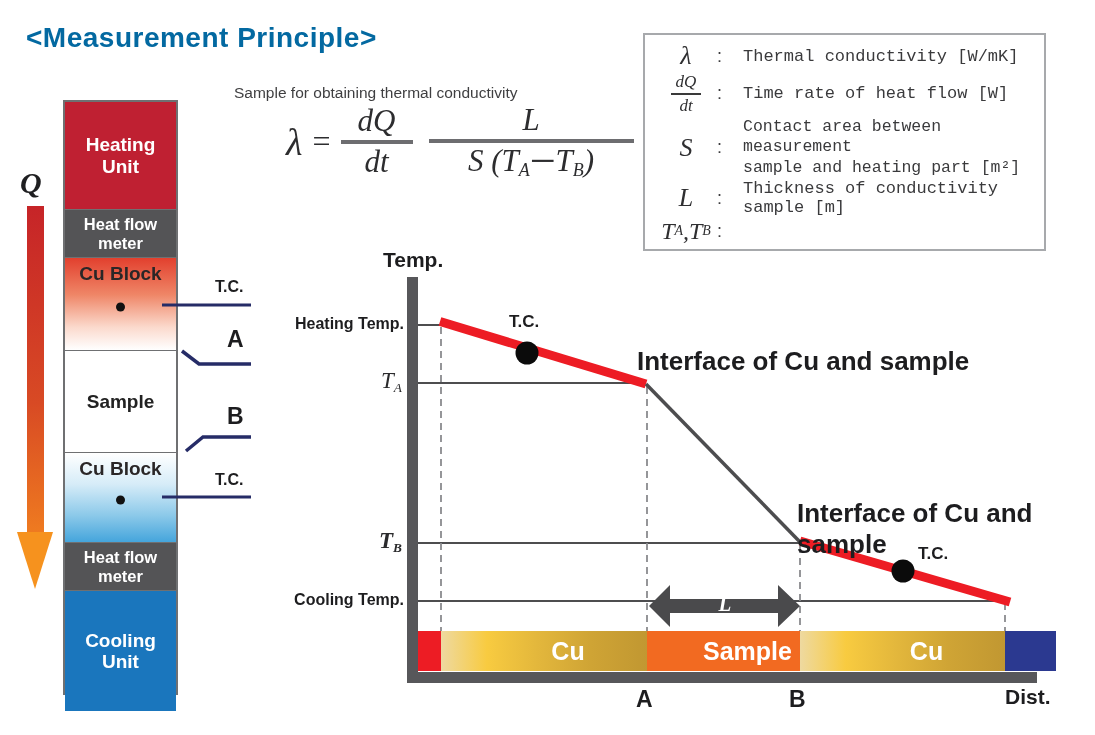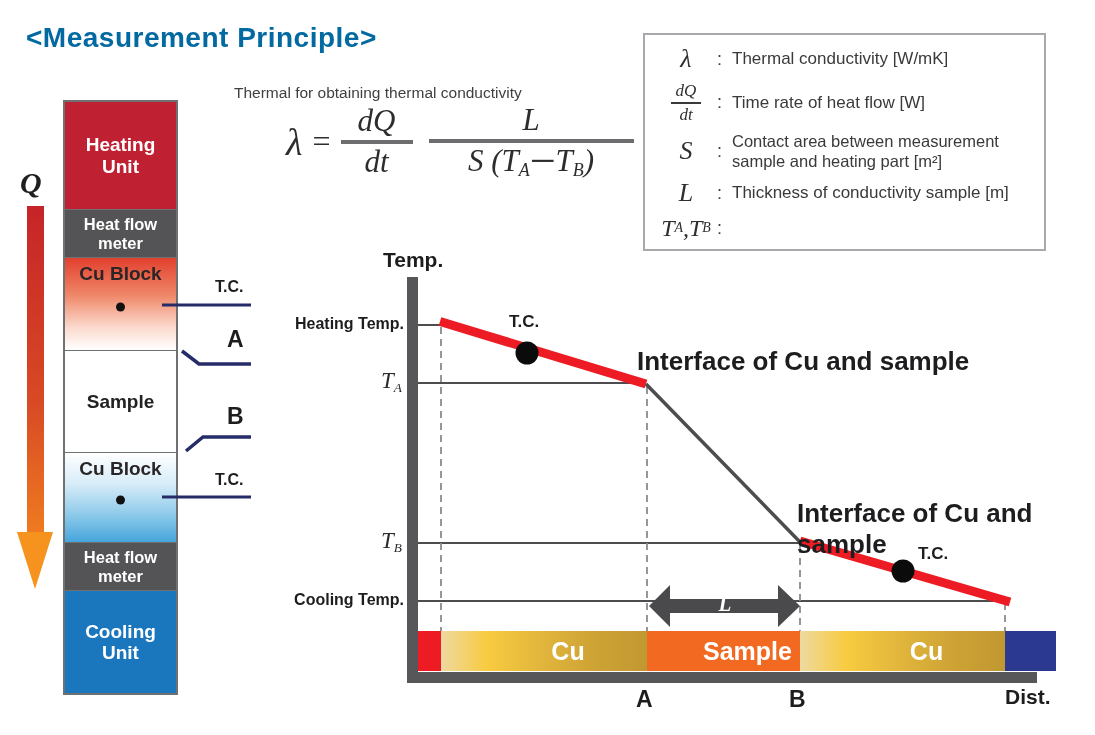--- a/index.html
+++ b/index.html
@@ -18,21 +18,21 @@
   .heating{height:107px;background:#bf2032;}
   .hfm{height:48px;background:#545456;}
   .hfm .blk-label{font-size:16.5px;}
   .cu-hot{height:93px;background:linear-gradient(180deg,#e2402e 0%,#ef8667 40%,#fbd9cc 75%,#ffffff 100%);
           align-items:flex-start;padding-top:5px;}
   .cu-cold{height:90px;background:linear-gradient(180deg,#ffffff 0%,#d6ecf8 35%,#8cc9e9 70%,#45a5dc 100%);
            align-items:flex-start;padding-top:5px;}
   .cu-hot .blk-label,.cu-cold .blk-label{color:#2a2627;}
   .sample-blk{height:102px;background:#fff;}
   .sample-blk .blk-label{color:#222;font-weight:600;}
-  .cooling{height:103px;background:#1a76bd;}
+  .cooling{height:121px;background:#1a76bd;}
 
   .q-label{left:20px;top:166px;font-family:"Liberation Serif",serif;font-style:italic;font-weight:bold;
            font-size:30px;color:#1f1f21;}
   .q-shaft{left:27px;top:206px;width:17px;height:328px;
            background:linear-gradient(180deg,#c62428 0%,#d84a24 60%,#ef7b20 100%);}
   .q-head{left:17px;top:532px;width:0;height:0;border-left:18px solid transparent;
           border-right:18px solid transparent;border-top:57px solid #f6921e;}
 
   .ptr-lbl{font-weight:bold;color:#1d1d1f;}
   .tc-small{font-size:16px;font-weight:600;}
@@ -55,21 +55,21 @@
   .sub{font-size:.58em;font-style:italic;vertical-align:-0.28em;}
   .minus{display:inline-block;transform:scaleX(1.5);font-weight:bold;font-style:normal;margin:0 4px;}
 
   
   .legend{left:643px;top:33px;width:403px;height:218px;border:2px solid #a7a9ac;background:#fff;
           box-sizing:border-box;padding:6px 10px 4px 14px;display:flex;flex-direction:column;justify-content:space-around;}
   .lrow{display:flex;align-items:center;}
   .lsym{min-width:54px;display:flex;justify-content:center;align-items:center;
         font-family:"Liberation Serif",serif;font-style:italic;font-size:26px;color:#2f2f31;}
   .lcolon{margin:0 10px 0 4px;font-size:18px;color:#3c3c3e;}
-  .ldesc{font-family:Liberation Sans, sans-serif;font-size:17px;color:#3a3a3c;}
+  .ldesc{font-family:Liberation Mono, monospace;font-size:17px;color:#3a3a3c;margin-left:11px;}
   .ldesc .dline{display:block;line-height:1.25;font-size:16.5px;}
   .lfrac{display:flex;flex-direction:column;align-items:center;font-size:17px;}
   .lfrac .lbar{width:30px;height:2px;background:#3a3a3a;margin:1px 0;}
   .lsym-tt{font-size:24px;}
 
   
   .y-axis{left:407px;top:277px;width:11px;height:406px;background:#57575a;}
   .x-axis{left:407px;top:672px;width:630px;height:11px;background:#57575a;}
   .overlay{left:0;top:0;width:1095px;height:735px;pointer-events:none;}
 
@@ -83,21 +83,21 @@
   .bar-txt{color:#fff;font-weight:bold;font-size:25px;}
 
   .axis-title{font-weight:bold;font-size:21px;color:#1d1d1f;}
   .temp-lbl{left:383px;top:248px;}
   .dist-lbl{left:1005px;top:685px;}
   .side-lbl{font-weight:bold;font-size:16px;color:#1d1d1f;text-align:right;}
   .heat-lbl{left:272px;top:315px;width:132px;}
   .cool-lbl{left:268px;top:591px;width:136px;}
   .t-serif{font-family:"Liberation Serif",serif;font-style:italic;font-size:23px;color:#2b2b2d;text-align:right;}
   .ta-lbl{left:368px;top:368px;width:34px;}
-  .tb-lbl{left:368px;top:528px;width:34px;}
+  .tb-lbl{left:368px;top:528px;width:34px;font-weight:bold;}
   .iface{font-weight:bold;font-size:26px;color:#1d1d1f;}
   .iface1{left:637px;top:346px;}
   .iface2{left:797px;top:498px;}
   .tcc{font-weight:bold;font-size:17px;color:#1d1d1f;}
   .tcc1{left:509px;top:312px;}
   .tcc2{left:918px;top:544px;}
   .tick{font-weight:bold;font-size:23px;color:#1d1d1f;}
   .a-tick{left:636px;top:686px;}
   .b-tick{left:789px;top:686px;}
   .l-lbl{left:705px;top:592px;width:40px;text-align:center;color:#fff;
@@ -140,21 +140,21 @@
       <span class="blk-label pre">Cooling
 Unit</span>
     </div>
   </div>
 
   <div class="abs ptr-lbl tc-small tc1">T.C.</div>
   <div class="abs ptr-lbl a-lbl">A</div>
   <div class="abs ptr-lbl b-lbl">B</div>
   <div class="abs ptr-lbl tc-small tc2">T.C.</div>
 
-  <div class="abs formula-caption">Thermal for obtaining thermal conductivity</div>
+  <div class="abs formula-caption">Sample for obtaining thermal conductivity</div>
   <div class="abs formula">
     <span class="lambda">λ</span>
     <span class="equals">=</span>
     <span class="frac f1">
       <span class="num">dQ</span>
       <span class="bar"></span>
       <span class="den">dt</span>
     </span>
     <span class="frac f2">
       <span class="num">L</span>

